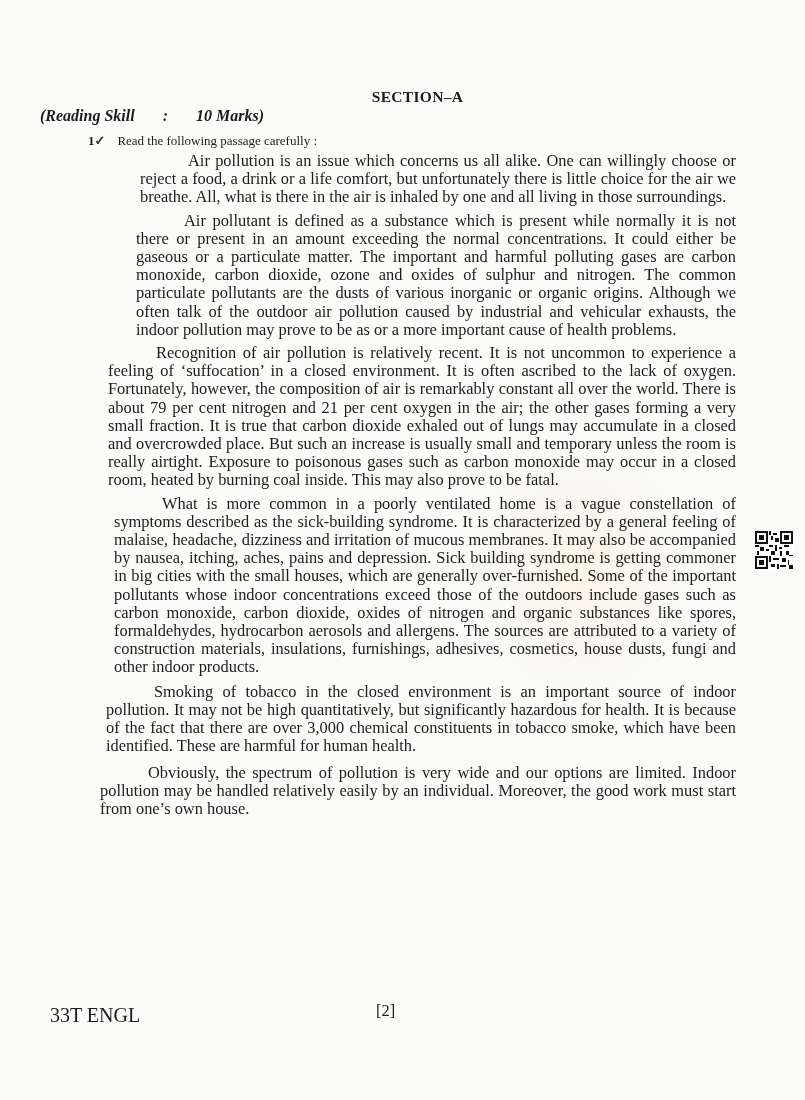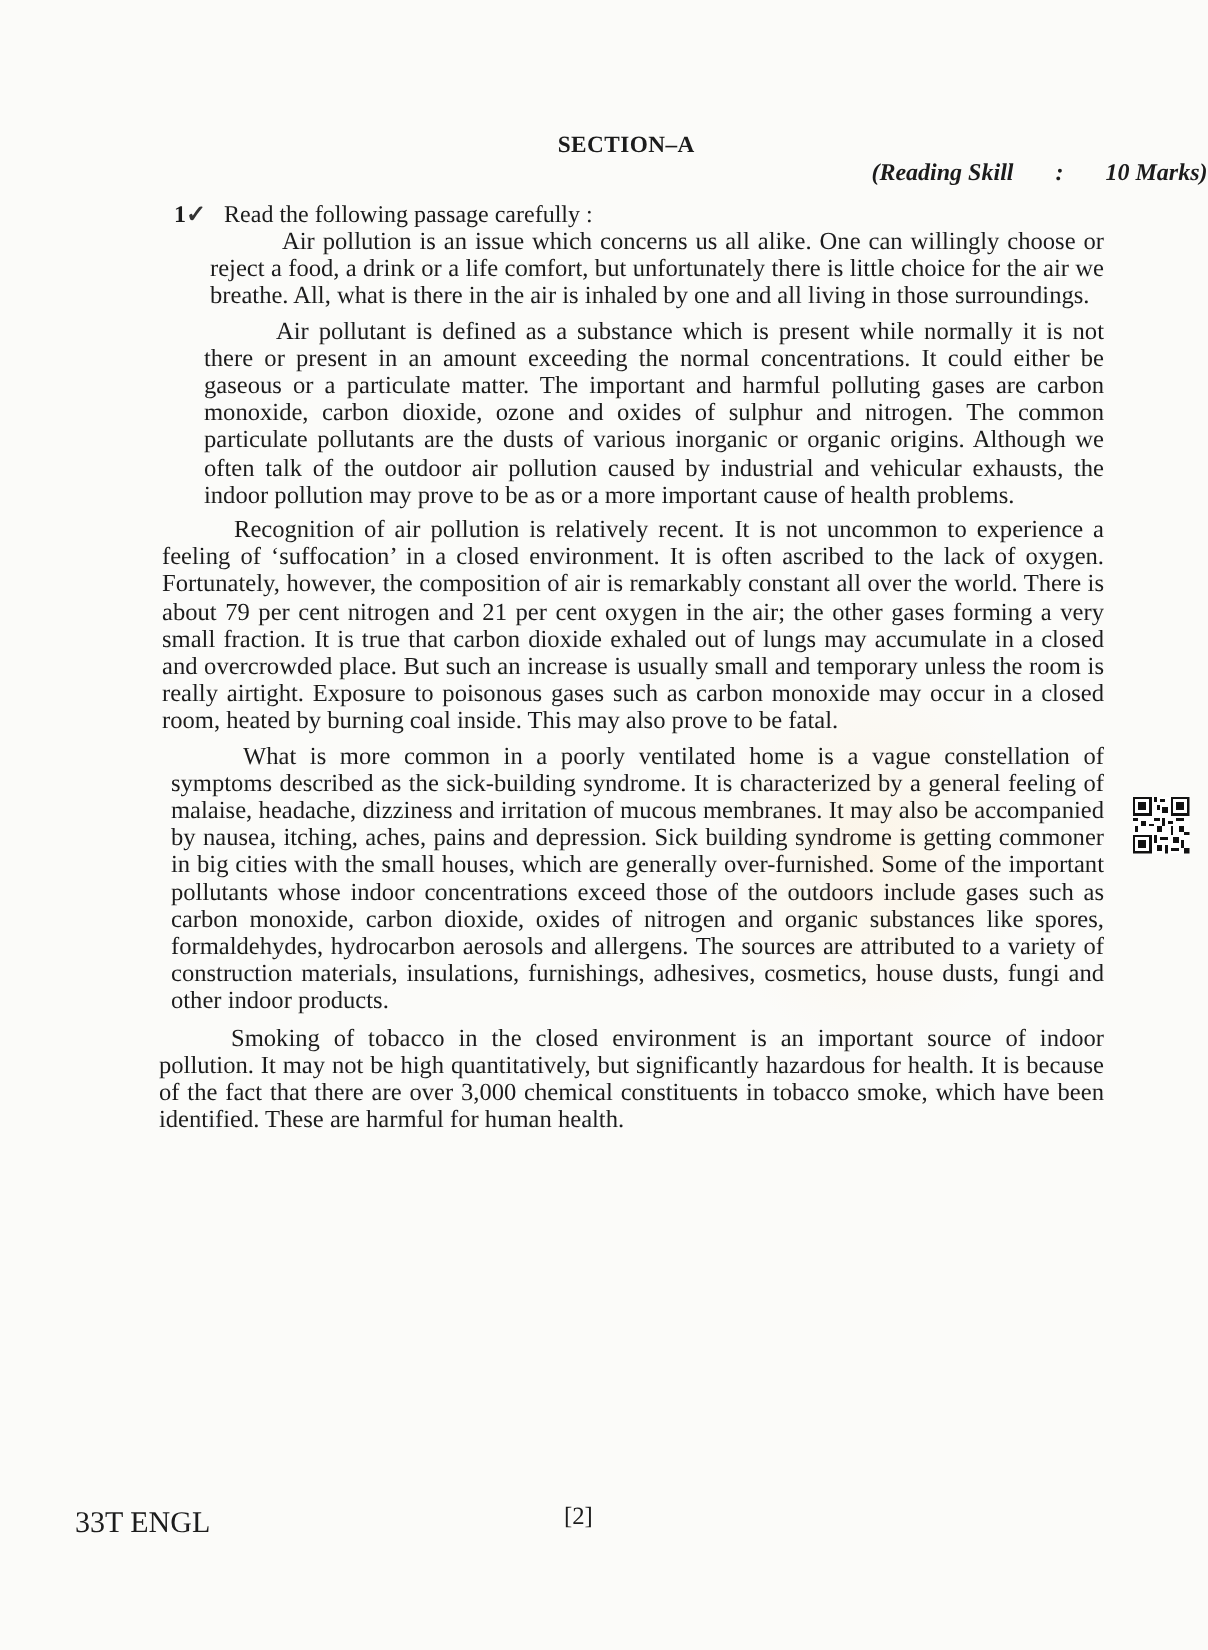--- a/index.html
+++ b/index.html
@@ -11,27 +11,27 @@
       position: relative;
     }
     .page { position: absolute; left: 0; top: 0; width: 733px; height: 1100px; }
     .section-title {
       position: absolute; left: 0; width: 805px; top: 88px;
       text-align: center; font-weight: bold; font-size: 15.5px; letter-spacing: 0.3px;
       padding-left: 30px; box-sizing: border-box;
     }
     .section-sub {
       position: absolute; left: 0; width: 805px; top: 107px;
-      text-align: right; font-weight: bold; font-style: italic; font-size: 16px;
+      text-align: left; font-weight: bold; font-style: italic; font-size: 16px;
       padding-left: 40px; box-sizing: border-box;
     }
     .section-sub span { display: inline-block; }
     .section-sub .sep { margin: 0 28px; }
     .q-line {
-      position: absolute; left: 116px; top: 133px; font-size: 16px;
+      position: absolute; left: 88px; top: 133px; font-size: 13px;
     }
     .q-num { font-weight: bold; margin-right: 12px; }
     .passage {
       position: absolute; left: 100px; top: 152px; width: 636px;
       font-size: 16.4px; line-height: 18.2px; text-align: justify;
     }
     .para { margin: 0 0 5px 0; text-indent: 48px; }
     .p1 { margin-left: 40px; }
     .p2 { margin-left: 36px; }
     .p3 { margin-left: 8px; }
@@ -70,20 +70,21 @@
   <div class="q-line">
     <span class="q-num"><span>1</span><span class="tick">✓</span></span><span>Read the following passage carefully :</span>
   </div>
 
   <div class="passage">
     <p class="para p1">Air pollution is an issue which concerns us all alike. One can willingly choose or reject a food, a drink or a life comfort, but unfortunately there is little choice for the air we breathe. All, what is there in the air is inhaled by one and all living in those surroundings.</p>
     <p class="para p2">Air pollutant is defined as a substance which is present while normally it is not there or present in an amount exceeding the normal concentrations. It could either be gaseous or a particulate matter. The important and harmful polluting gases are carbon monoxide, carbon dioxide, ozone and oxides of sulphur and nitrogen. The common particulate pollutants are the dusts of various inorganic or organic origins. Although we often talk of the outdoor air pollution caused by industrial and vehicular exhausts, the indoor pollution may prove to be as or a more important cause of health problems.</p>
     <p class="para p3">Recognition of air pollution is relatively recent. It is not uncommon to experience a feeling of ‘suffocation’ in a closed environment. It is often ascribed to the lack of oxygen. Fortunately, however, the composition of air is remarkably constant all over the world. There is about 79 per cent nitrogen and 21 per cent oxygen in the air; the other gases forming a very small fraction. It is true that carbon dioxide exhaled out of lungs may accumulate in a closed and overcrowded place. But such an increase is usually small and temporary unless the room is really airtight. Exposure to poisonous gases such as carbon monoxide may occur in a closed room, heated by burning coal inside. This may also prove to be fatal.</p>
     <p class="para p4">What is more common in a poorly ventilated home is a vague constellation of symptoms described as the sick-building syndrome. It is characterized by a general feeling of malaise, headache, dizziness and irritation of mucous membranes. It may also be accompanied by nausea, itching, aches, pains and depression. Sick building syndrome is getting commoner in big cities with the small houses, which are generally over-furnished. Some of the important pollutants whose indoor concentrations exceed those of the outdoors include gases such as carbon monoxide, carbon dioxide, oxides of nitrogen and organic substances like spores, formaldehydes, hydrocarbon aerosols and allergens. The sources are attributed to a variety of construction materials, insulations, furnishings, adhesives, cosmetics, house dusts, fungi and other indoor products.</p>
     <p class="para p5">Smoking of tobacco in the closed environment is an important source of indoor pollution. It may not be high quantitatively, but significantly hazardous for health. It is because of the fact that there are over 3,000 chemical constituents in tobacco smoke, which have been identified. These are harmful for human health.</p>
+    <p class="para p6">Obviously, the spectrum of pollution is very wide and our options are limited. Indoor pollution may be handled relatively easily by an individual. Moreover, the good work must start from one’s own house.</p>
   </div>
 
   <div class="qr">
     <svg width="38" height="38" viewBox="0 0 21 21" xmlns="http://www.w3.org/2000/svg" shape-rendering="crispEdges">
       <rect x="0" y="0" width="21" height="21" fill="#ffffff"></rect>
       <g fill="#111">
         <rect x="0" y="0" width="7" height="7"></rect>
           <rect x="1" y="1" width="5" height="5" fill="#fff"></rect>
           <rect x="2" y="2" width="3" height="3"></rect>
         <rect x="14" y="0" width="7" height="7"></rect>

